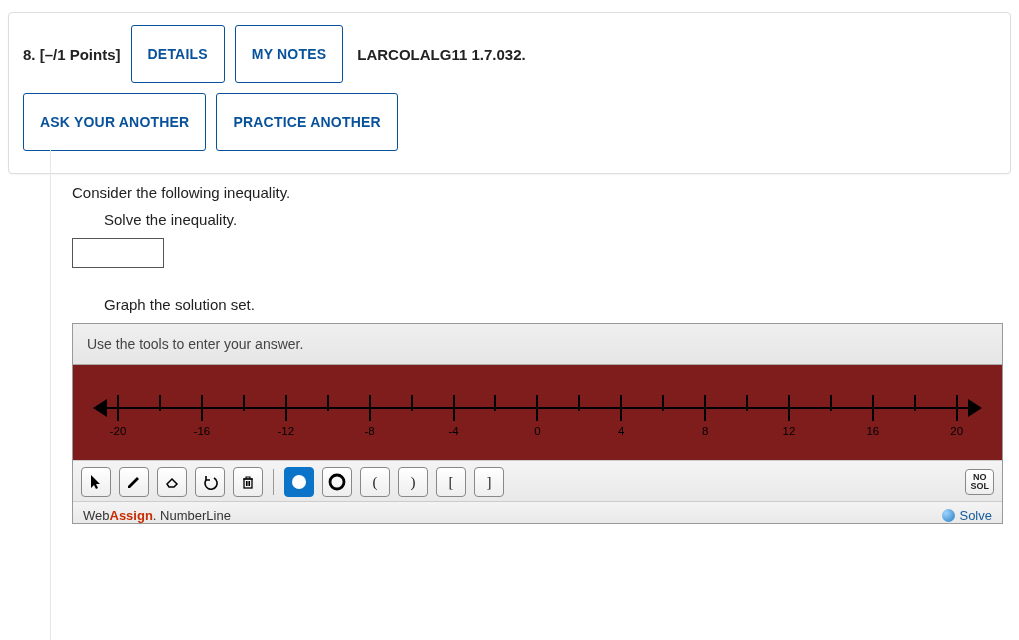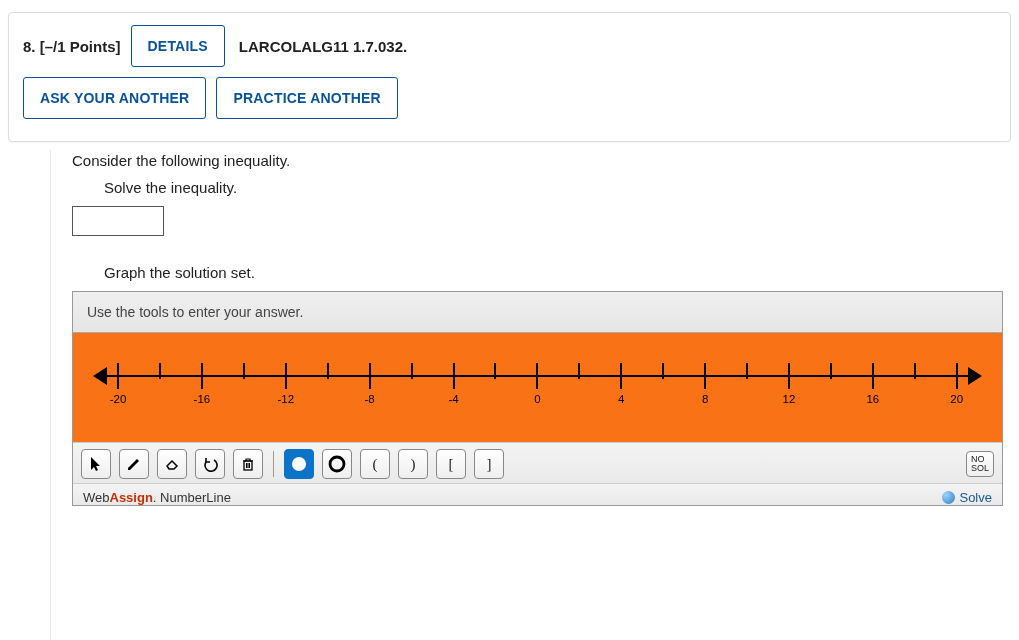--- a/index.html
+++ b/index.html
@@ -20,21 +20,21 @@
 }
 .q-row { display: flex; align-items: center; flex-wrap: wrap; gap: 10px; margin-bottom: 10px; }
 .q-label { font-weight: bold; font-size: 15px; }
 .btn-outline {
   border: 1.5px solid #08529c;
   color: #08529c;
   background: #fff;
   font-weight: bold;
   font-size: 14px;
   letter-spacing: 0.2px;
-  padding: 12px 16px;
+  padding: 20px 16px;
   border-radius: 3px;
   cursor: pointer;
 }
 .book-ref { font-weight: bold; font-size: 15px; color: #222; margin-left: 4px;}
 .content-area { margin-left: 72px; margin-right: 16px; padding-top: 6px; position: relative; }
 .rail { position: absolute; left: 50px; top: 150px; bottom: 0; width: 1px; background: #e7e7e7; }
 .prompt-line { font-size: 15px; margin-bottom: 10px; }
 .eqn { color: #c62e03; font-family: "Times New Roman", serif; font-size: 17px; margin: 4px 0 18px 46px; letter-spacing: 0.5px; }
 .sub-prompt { font-size: 15px; margin-bottom: 10px; margin-left: 32px; }
 .answer-input {
@@ -48,21 +48,21 @@
   border: 1px solid #999; background: #fbfbfb;
   margin-top: 8px; margin-bottom: 20px;
 }
 .nl-bar {
   background: linear-gradient(#efefef,#e6e6e6);
   border-bottom: 1px solid #aaa;
   padding: 12px 14px;
   font-size: 14px; color: #444;
 }
 .nl-canvas {
-  background: #f97316; height: 110px; position: relative;
+  background: #7f1d1d; height: 96px; position: relative;
   border-bottom: 1px solid #ccc;
 }
 .nl-line { position: absolute; left: 30px; right: 30px; top: 42px; height: 2px; background: #000; }
 .nl-arrow-l, .nl-arrow-r { position: absolute; top: 34px; width: 0; height: 0; }
 .nl-arrow-l { left: 20px; border-top: 9px solid transparent; border-bottom: 9px solid transparent; border-right: 14px solid #000; }
 .nl-arrow-r { right: 20px; border-top: 9px solid transparent; border-bottom: 9px solid transparent; border-left: 14px solid #000; }
 .nl-ticks { position: absolute; left: 44px; right: 44px; top: 30px; display: flex; justify-content: space-between; }
 .nl-tick { width: 2px; height: 16px; background: #000; position: relative; }
 .nl-tick.major { height: 26px; }
 .nl-tick .lbl { position: absolute; top: 30px; left: 50%; transform: translateX(-50%); font-size: 11.5px; color: #000; white-space: nowrap; }
@@ -81,21 +81,21 @@
   font-family: "Times New Roman", serif;
 }
 .nl-tool.blue-fill { background: #0b74c9; border-color: #0b74c9; color: #fff; }
 .nl-tool.icon svg { width: 16px; height: 16px; }
 .nl-sep { width: 1px; height: 26px; background: #999; margin: 0 2px; }
 .nl-nosol {
   margin-left: auto;
   border: 1px solid #888; border-radius: 4px;
   background: linear-gradient(#fff,#eee);
   font-size: 9px; line-height: 9px; padding: 3px 4px;
-  text-align: left; cursor: pointer; font-weight: normal;
+  text-align: center; cursor: pointer; font-weight: bold;
 }
 .nl-footer {
   background: linear-gradient(#f4f4f4,#e9e9e9);
   padding: 6px 10px 0 10px;
   display: flex; align-items: center; justify-content: space-between;
   font-size: 13px; color: #333;
 }
 .brand b { color: #c62e03; font-weight: bold; }
 .help-link { color: #155a9c; cursor: pointer; display: inline-flex; align-items: center; gap: 4px; }
 .help-globe {
@@ -107,20 +107,21 @@
 </head>
 <body>
 
 <div class="question-card">
   <div class="q-row">
     <span class="q-label">
       <span>8.</span>
       <span>[–/1 Points]</span>
     </span>
     <button class="btn-outline">DETAILS</button>
+    <button class="btn-outline">MY NOTES</button>
     <span class="book-ref">LARCOLALG11 1.7.032.</span>
   </div>
   <div class="q-row">
     <button class="btn-outline">ASK YOUR ANOTHER</button>
     <button class="btn-outline">PRACTICE ANOTHER</button>
   </div>
 </div>
 
 <div class="rail"></div>
 

